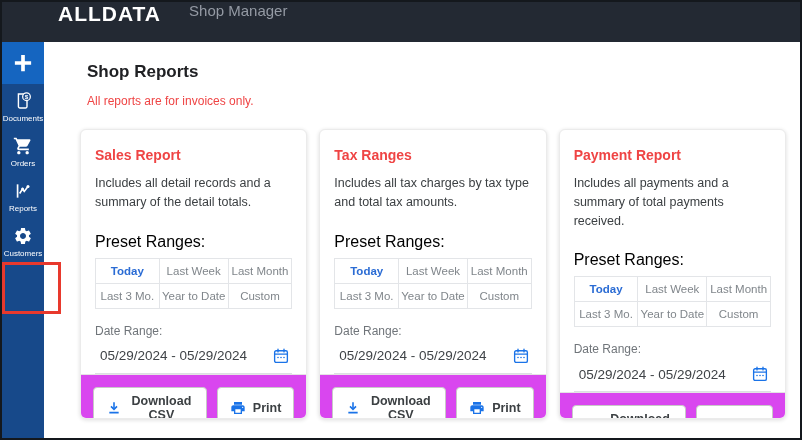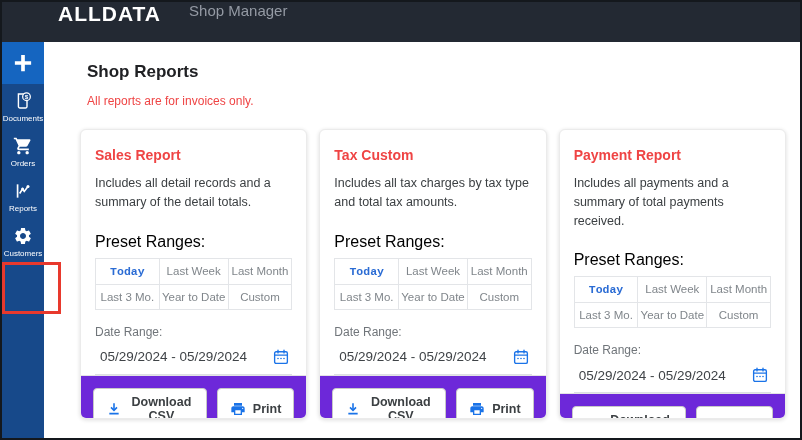--- a/index.html
+++ b/index.html
@@ -61,30 +61,30 @@
   .preset-label { font-size:16px; color:#000000; margin-top:21px; }
   .preset-grid {
     display:grid; grid-template-columns:1fr 1.08fr 1fr; margin-top:7px;
     border-top:1px solid #e3e5e8; border-left:1px solid #e3e5e8;
   }
   .preset-cell {
     border-right:1px solid #e3e5e8; border-bottom:1px solid #e3e5e8;
     font-size:11.5px; color:#80868b; text-align:center; padding:6px 2px;
     background:#fff; cursor:pointer; white-space:nowrap;
   }
-  .preset-cell.active { color:#2b6cd4; font-weight:bold;font-family:Liberation Mono, monospace; }
+  .preset-cell.active { color:#2b6cd4; font-weight:bold; }
   .date-label { font-size:12px; color:#70757a; margin-top:15px; }
   .date-field {
     display:flex; align-items:center; justify-content:space-between;
     margin-top:9px; padding:0 2px 8px 5px; border-bottom:1px solid #dcdfe3;
     cursor:pointer;
   }
   .date-value { font-size:13.5px; color:#3f4347; }
   .card-footer {
-    flex:0 0 auto; background:#6d28d9; border-top:1px solid #e4e4e4;
+    flex:0 0 auto; background:#d946ef; border-top:1px solid #e4e4e4;
     padding:12px 12px; display:flex; justify-content:flex-end; gap:10px;
   }
   .btn {
     display:flex; align-items:center; gap:7px; background:#fff;
     border:1px solid #c8c8c8; border-radius:4px; padding:6px 12px;
     font-size:12.5px; font-weight:600; color:#3c4043; cursor:pointer;
     font-family:"Liberation Sans", sans-serif;
   }
   svg { display:block; }
 </style>
@@ -200,21 +200,21 @@
                     <path fill="#1a73e8" d="M19 8H5c-1.66 0-3 1.34-3 3v6h4v4h12v-4h4v-6c0-1.66-1.34-3-3-3zm-3 11H8v-5h8v5zm3-7c-.55 0-1-.45-1-1s.45-1 1-1 1 .45 1 1-.45 1-1 1zm-1-9H6v4h12V3z"></path>
                   </svg>
               </span>
               <span>Print</span>
             </button>
           </div>
         </div>
 
         <div class="card">
           <div class="card-body">
-            <div class="card-title">Tax Custom</div>
+            <div class="card-title">Tax Ranges</div>
             <div class="card-desc">Includes all tax charges by tax type and total tax amounts.</div>
             <div class="preset-label">Preset Ranges:</div>
             <div class="preset-grid">
               <div class="preset-cell active">Today</div>
               <div class="preset-cell">Last Week</div>
               <div class="preset-cell">Last Month</div>
               <div class="preset-cell">Last 3 Mo.</div>
               <div class="preset-cell">Year to Date</div>
               <div class="preset-cell">Custom</div>
             </div>

